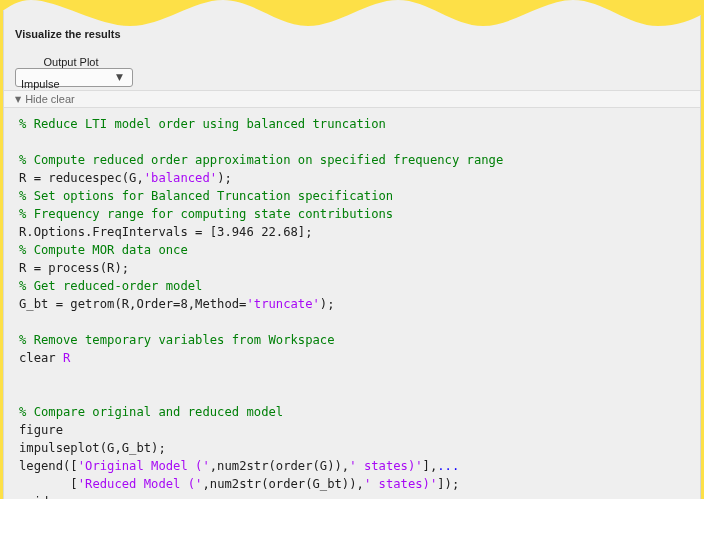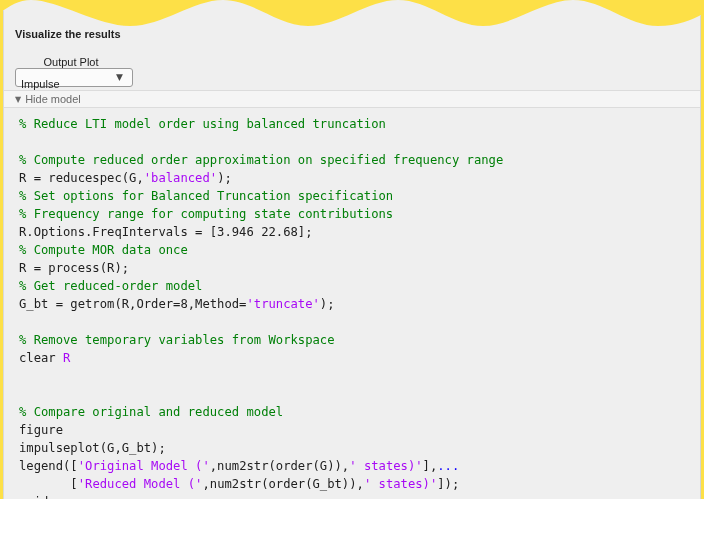--- a/index.html
+++ b/index.html
@@ -181,21 +181,21 @@
     <div class="control-row">
       <span class="control-label">Output Plot</span>
       <div class="dropdown">
         <span class="dropdown-value">Impulse</span>
         <span class="dropdown-arrow">▼</span>
       </div>
     </div>
 
     <div class="hide-code-bar">
       <span class="hide-code-arrow">▼</span>
-      <span class="hide-code-label">Hide model</span>
+      <span class="hide-code-label">Hide clear</span>
     </div>
 
     <div class="code-area" id="code-area"><div class="code-line"><span class="tok-comment">% Reduce LTI model order using balanced truncation</span></div><div class="code-line"> </div><div class="code-line"><span class="tok-comment">% Compute reduced order approximation on specified frequency range</span></div><div class="code-line"><span class="tok-plain">R = reducespec(G,</span><span class="tok-string">'balanced'</span><span class="tok-plain">);</span></div><div class="code-line"><span class="tok-comment">% Set options for Balanced Truncation specification</span></div><div class="code-line"><span class="tok-comment">% Frequency range for computing state contributions</span></div><div class="code-line"><span class="tok-plain">R.Options.FreqIntervals = [3.946 22.68];</span></div><div class="code-line"><span class="tok-comment">% Compute MOR data once</span></div><div class="code-line"><span class="tok-plain">R = process(R);</span></div><div class="code-line"><span class="tok-comment">% Get reduced-order model</span></div><div class="code-line"><span class="tok-plain">G_bt = getrom(R,Order=8,Method=</span><span class="tok-string">'truncate'</span><span class="tok-plain">);</span></div><div class="code-line"> </div><div class="code-line"><span class="tok-comment">% Remove temporary variables from Workspace</span></div><div class="code-line"><span class="tok-plain">clear </span><span class="tok-cmdarg">R</span></div><div class="code-line"> </div><div class="code-line"> </div><div class="code-line"><span class="tok-comment">% Compare original and reduced model</span></div><div class="code-line"><span class="tok-plain">figure</span></div><div class="code-line"><span class="tok-plain">impulseplot(G,G_bt);</span></div><div class="code-line"><span class="tok-plain">legend([</span><span class="tok-string">'Original Model ('</span><span class="tok-plain">,num2str(order(G)),</span><span class="tok-string">' states)'</span><span class="tok-plain">],</span><span class="tok-keyword">...</span></div><div class="code-line"><span class="tok-plain">       [</span><span class="tok-string">'Reduced Model ('</span><span class="tok-plain">,num2str(order(G_bt)),</span><span class="tok-string">' states)'</span><span class="tok-plain">]);</span></div><div class="code-line"><span class="tok-plain">grid </span><span class="tok-cmdarg">on</span></div></div>
 
     <div class="bottom-strip"></div>
   </div>
 
   <svg id="tornShadow" viewBox="0 0 704 537">
     <path d="M 0 520 C 20 516, 40 508, 70 508 C 100 508, 120 533, 152 533 C 190 533, 220 508, 250 508 C 278 508, 300 533, 332 533 C 370 533, 400 508, 430 508 C 458 508, 480 533, 512 533 C 545 533, 570 508, 600 508 C 630 508, 655 533, 688 533 C 694 533, 699 530, 704 526" fill="none" stroke="#8c8c8c" stroke-width="2.2" opacity="0.75"></path>
     <path d="M 0 523 C 20 519, 40 511, 70 511 C 100 511, 120 536, 152 536 C 190 536, 220 511, 250 511 C 278 511, 300 536, 332 536 C 370 536, 400 511, 430 511 C 458 511, 480 536, 512 536 C 545 536, 570 511, 600 511 C 630 511, 655 536, 688 536 C 694 536, 699 533, 704 529" fill="none" stroke="#bdbdbd" stroke-width="2" opacity="0.6"></path>

